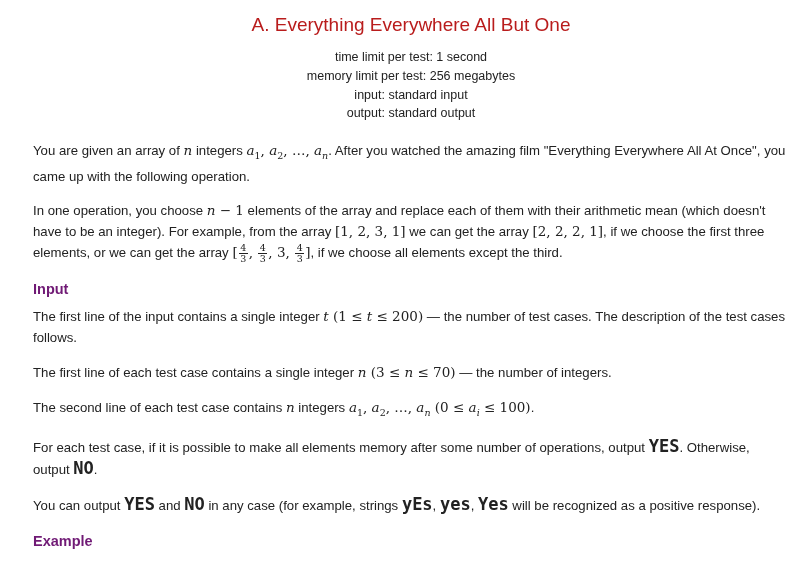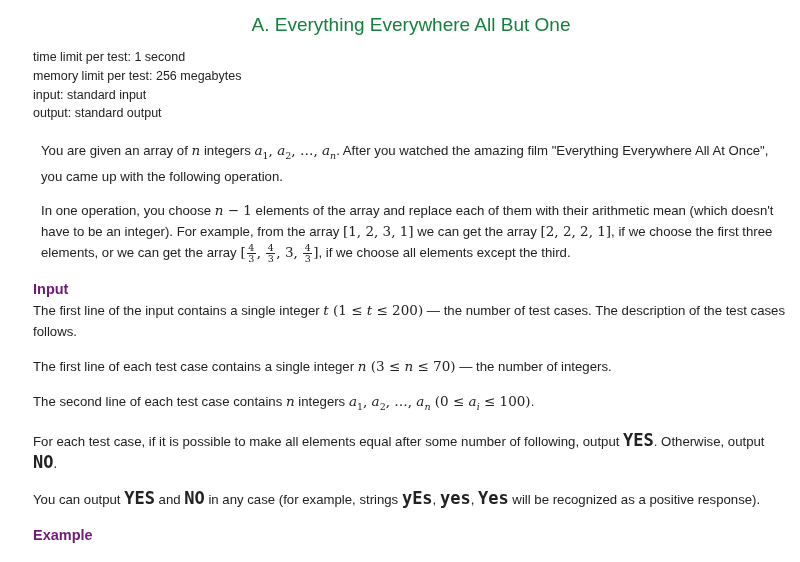--- a/index.html
+++ b/index.html
@@ -9,44 +9,44 @@
     background: #ffffff;
     font-family: "Liberation Sans", sans-serif;
     color: #222222;
   }
   .content { padding: 8px 11px 0 33px; }
 
   .title {
     text-align: center;
     font-size: 19px;
     font-weight: 400;
-    color: #15803d;
+    color: #b91c1c;
     margin: 6px 0 12px 0;
   }
   .limits {
-    text-align: left;
+    text-align: center;
     font-size: 12.5px;
     line-height: 18.8px;
     color: #222222;
   }
 
   p.rich {
     font-size: 13.2px;
     line-height: 21px;
-    margin: 13px 8px;
+    margin: 13px 0;
   }
   .statement { margin-top: 17px; }
 
   h2.section-header {
     font-size: 14.5px;
     font-weight: 700;
     color: #701a75;
     margin: 17px 0 2px 0;
   }
-  .section p.rich:first-of-type { margin-top: 3px; }
+  .section p.rich:first-of-type { margin-top: 9px; }
   .section p.rich { margin: 14px 0; }
 
   
   .seg-p { }
   .seg-v { font-family: "DejaVu Serif", serif; font-style: italic; font-size: 13.5px; }
   .seg-m { font-family: "DejaVu Serif", serif; font-size: 13.5px; }
   sub.seg-ms { font-family: "DejaVu Serif", serif; font-size: 9.5px; }
   sub.seg-vs { font-family: "DejaVu Serif", serif; font-style: italic; font-size: 9.5px; }
   .seg-b { font-family: "DejaVu Sans Mono", monospace; font-weight: 700; font-size: 17px; }
   .frac {
@@ -81,21 +81,21 @@
   </div>
 
   <div class="section">
     <h2 class="section-header">Input</h2>
     <p class="rich"><span class="seg-p">The first line of the input contains a single integer </span><span class="seg-v">t</span><span class="seg-m"> (1 ≤ </span><span class="seg-v">t</span><span class="seg-m"> ≤ 200)</span><span class="seg-p"> — the number of test cases. The description of the test cases follows.</span></p>
     <p class="rich"><span class="seg-p">The first line of each test case contains a single integer </span><span class="seg-v">n</span><span class="seg-m"> (3 ≤ </span><span class="seg-v">n</span><span class="seg-m"> ≤ 70)</span><span class="seg-p"> — the number of integers.</span></p>
     <p class="rich"><span class="seg-p">The second line of each test case contains </span><span class="seg-v">n</span><span class="seg-p"> integers </span><span class="seg-v">a</span><sub class="seg-ms">1</sub><span class="seg-m">, </span><span class="seg-v">a</span><sub class="seg-ms">2</sub><span class="seg-m">, …, </span><span class="seg-v">a</span><sub class="seg-vs">n</sub><span class="seg-m"> (0 ≤ </span><span class="seg-v">a</span><sub class="seg-vs">i</sub><span class="seg-m"> ≤ 100)</span><span class="seg-p">.</span></p>
   </div>
 
   <div class="section">
-    <p class="rich"><span class="seg-p">For each test case, if it is possible to make all elements equal after some number of following, output </span><span class="seg-b">YES</span><span class="seg-p">. Otherwise, output </span><span class="seg-b">NO</span><span class="seg-p">.</span></p>
+    <p class="rich"><span class="seg-p">For each test case, if it is possible to make all elements memory after some number of operations, output </span><span class="seg-b">YES</span><span class="seg-p">. Otherwise, output </span><span class="seg-b">NO</span><span class="seg-p">.</span></p>
     <p class="rich"><span class="seg-p">You can output </span><span class="seg-b">YES</span><span class="seg-p"> and </span><span class="seg-b">NO</span><span class="seg-p"> in any case (for example, strings </span><span class="seg-b">yEs</span><span class="seg-p">, </span><span class="seg-b">yes</span><span class="seg-p">, </span><span class="seg-b">Yes</span><span class="seg-p"> will be recognized as a positive response).</span></p>
   </div>
 
   <div class="section">
     <h2 class="section-header">Example</h2>
 
   </div>
 
 </div>
 

